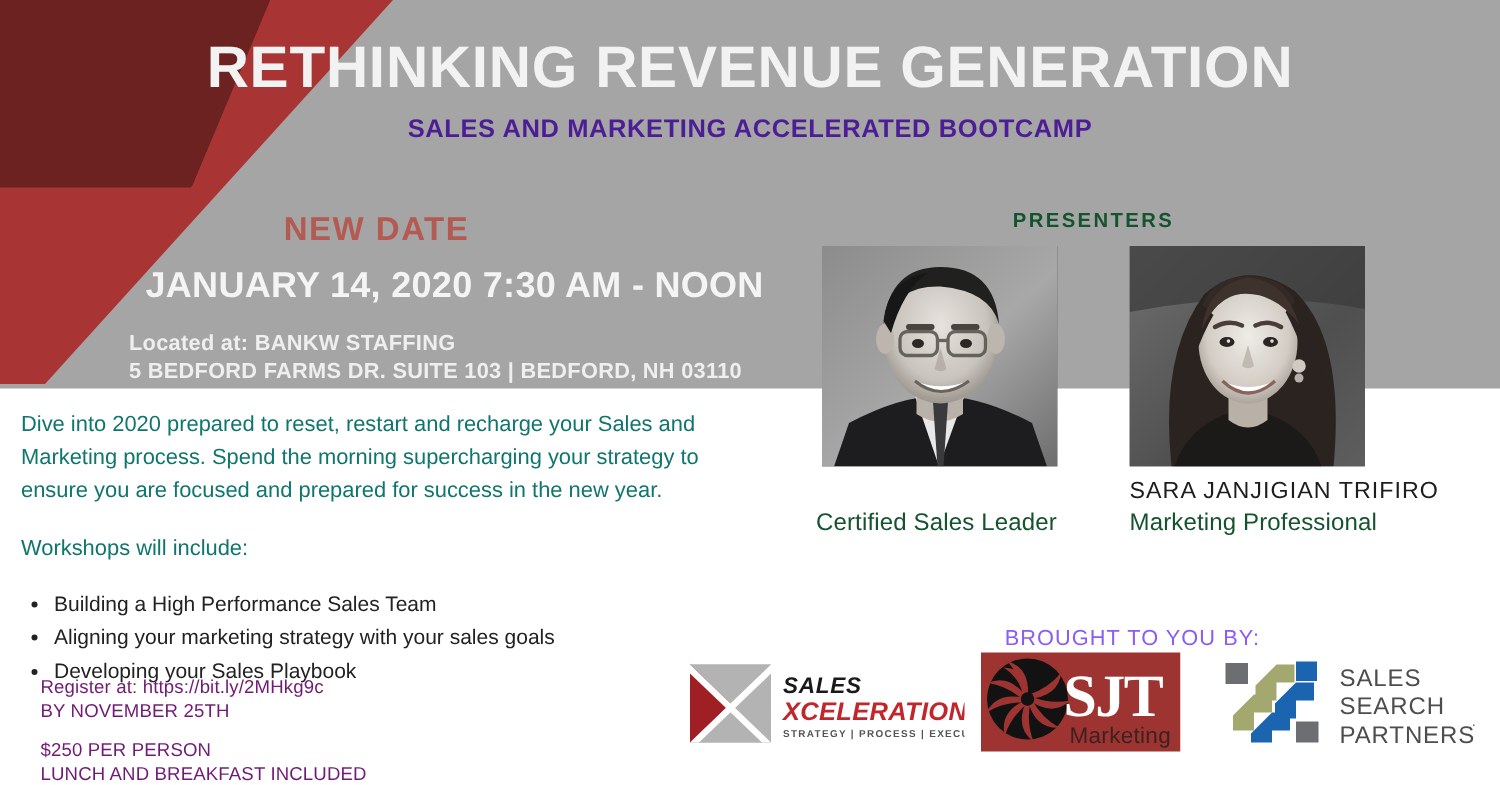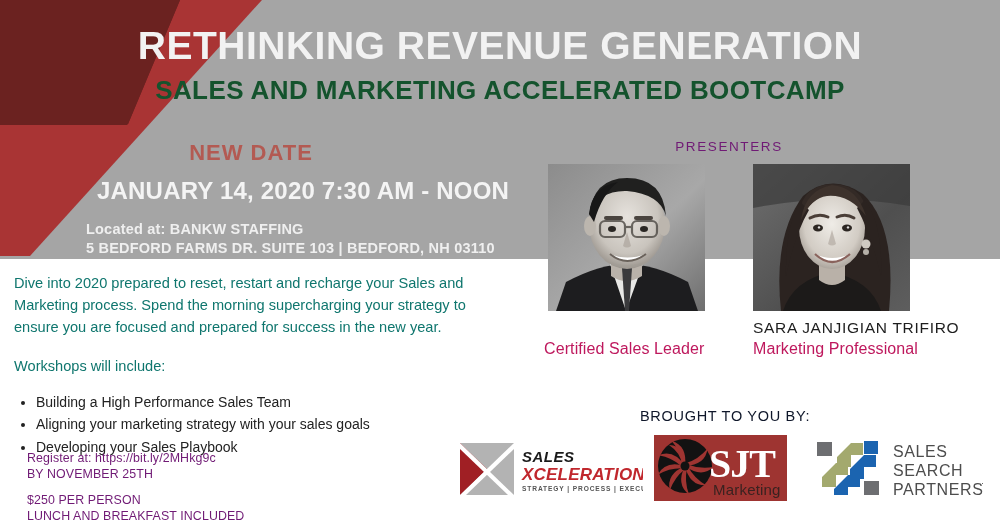--- a/index.html
+++ b/index.html
@@ -17,21 +17,21 @@
   .banner-shapes{position:absolute;left:0;top:0;width:1000px;height:259px;}
 
   
   .title-block{position:absolute;left:0;top:26px;width:1000px;text-align:center;}
   .title-main{
     font-size:39px;font-weight:bold;color:#f2f2f2;
     letter-spacing:0.5px;line-height:1.0;margin:0;
     font-family:"Liberation Sans", sans-serif;
   }
   .title-sub{
-    font-size:26px;font-weight:bold;color:#14532d;
+    font-size:17px;font-weight:bold;color:#4c1d95;
     letter-spacing:0.4px;line-height:1.0;margin:12px 0 12px 0;
   }
 
   
   .date-block{position:absolute;left:86px;top:140px;width:430px;}
   .new-date{
     font-size:22px;font-weight:bold;color:#b35a52;
     letter-spacing:1px;margin:0 0 6px 0;text-align:center;
     width:330px;
   }
@@ -41,35 +41,35 @@
   }
   .venue{margin-top:15px;}
   .venue-line{
     font-size:14.5px;font-weight:bold;color:#efefef;
     letter-spacing:0.2px;line-height:1.32;white-space:nowrap;
   }
 
   
   .presenters-label{
     position:absolute;left:548px;top:139px;width:362px;text-align:center;
-    font-size:13.5px;color:#701a75;letter-spacing:1.6px;font-weight:normal;
+    font-size:13.5px;color:#14532d;letter-spacing:1.6px;font-weight:bold;
   }
   .photo{
     position:absolute;width:157px;height:147px;overflow:hidden;
     background:#777;
   }
   .photo svg{display:block;width:157px;height:147px;}
   .photo-1{left:548px;top:164px;}
   .photo-2{left:753px;top:164px;}
   .pres-name{
     position:absolute;font-size:15.5px;color:#1d1d1d;letter-spacing:0.7px;
     font-weight:normal;white-space:nowrap;
   }
   .pres-role{
-    position:absolute;font-size:16px;color:#be185d;letter-spacing:0.1px;
+    position:absolute;font-size:16px;color:#14532d;letter-spacing:0.1px;
     font-weight:normal;white-space:nowrap;
   }
   .n1{left:544px;top:319px;}
   .r1{left:544px;top:340px;}
   .n2{left:753px;top:319px;}
   .r2{left:753px;top:340px;}
 
   
   .body-copy{position:absolute;left:14px;top:272px;width:480px;}
   .body-copy p{
@@ -82,22 +82,22 @@
   
   .register{position:absolute;left:27px;top:450px;}
   .register .grp{margin-bottom:9px;}
   .register div{
     font-size:12.4px;color:#701a75;line-height:1.32;letter-spacing:0.1px;
     white-space:nowrap;
   }
 
   
   .brought{
-    position:absolute;left:640px;top:408px;width:230px;text-align:left;
-    font-size:14.5px;color:#0f172a;letter-spacing:0.7px;
+    position:absolute;left:640px;top:418px;width:230px;text-align:center;
+    font-size:14.5px;color:#8b5cf6;letter-spacing:0.7px;
   }
   .logos{position:absolute;left:455px;top:437px;width:545px;height:70px;}
 
   .logo-sx{position:absolute;left:3px;top:3px;width:185px;height:58px;}
   .logo-sjt{position:absolute;left:199px;top:-4px;width:133px;height:70px;}
   .logo-ssp{position:absolute;left:360px;top:0px;width:185px;height:62px;}
   .logo-sx svg,.logo-sjt svg,.logo-ssp svg{display:block;}
 </style>
 </head>
 <body>

